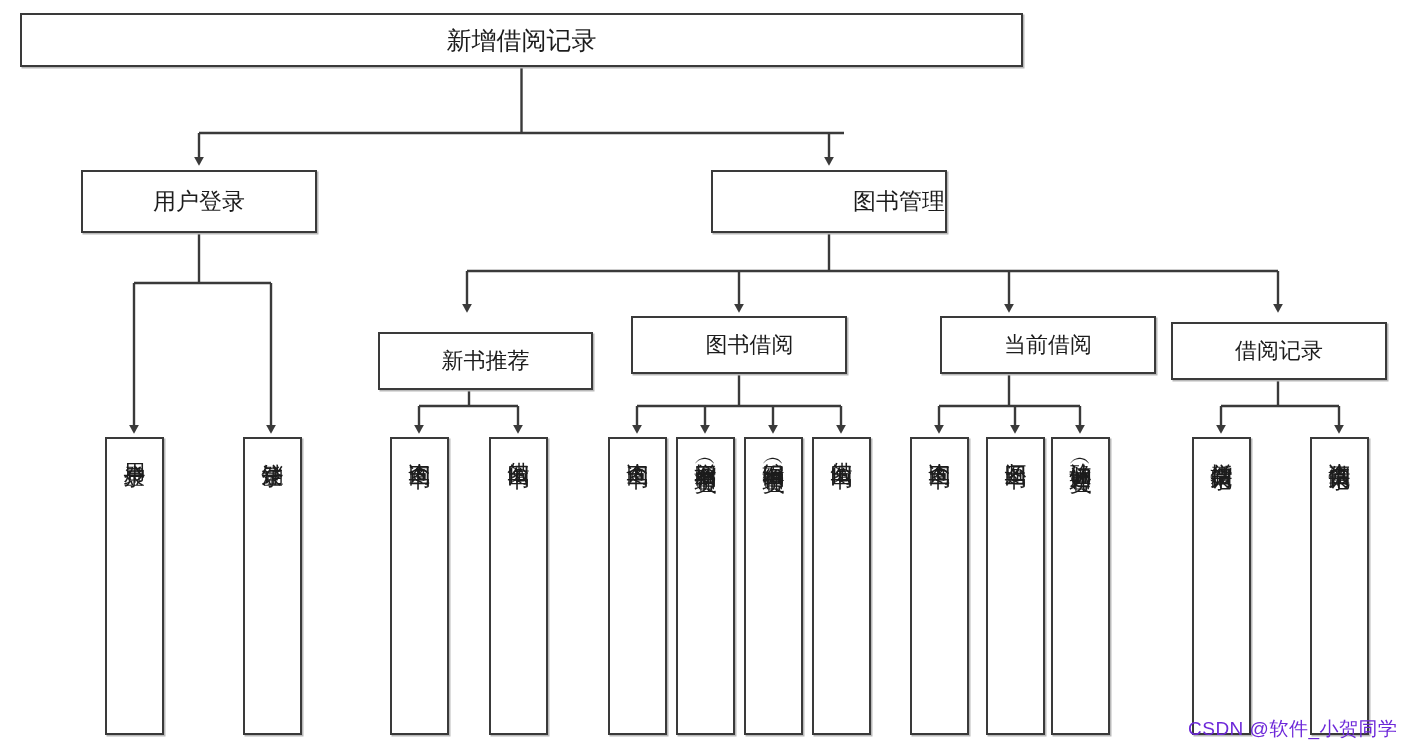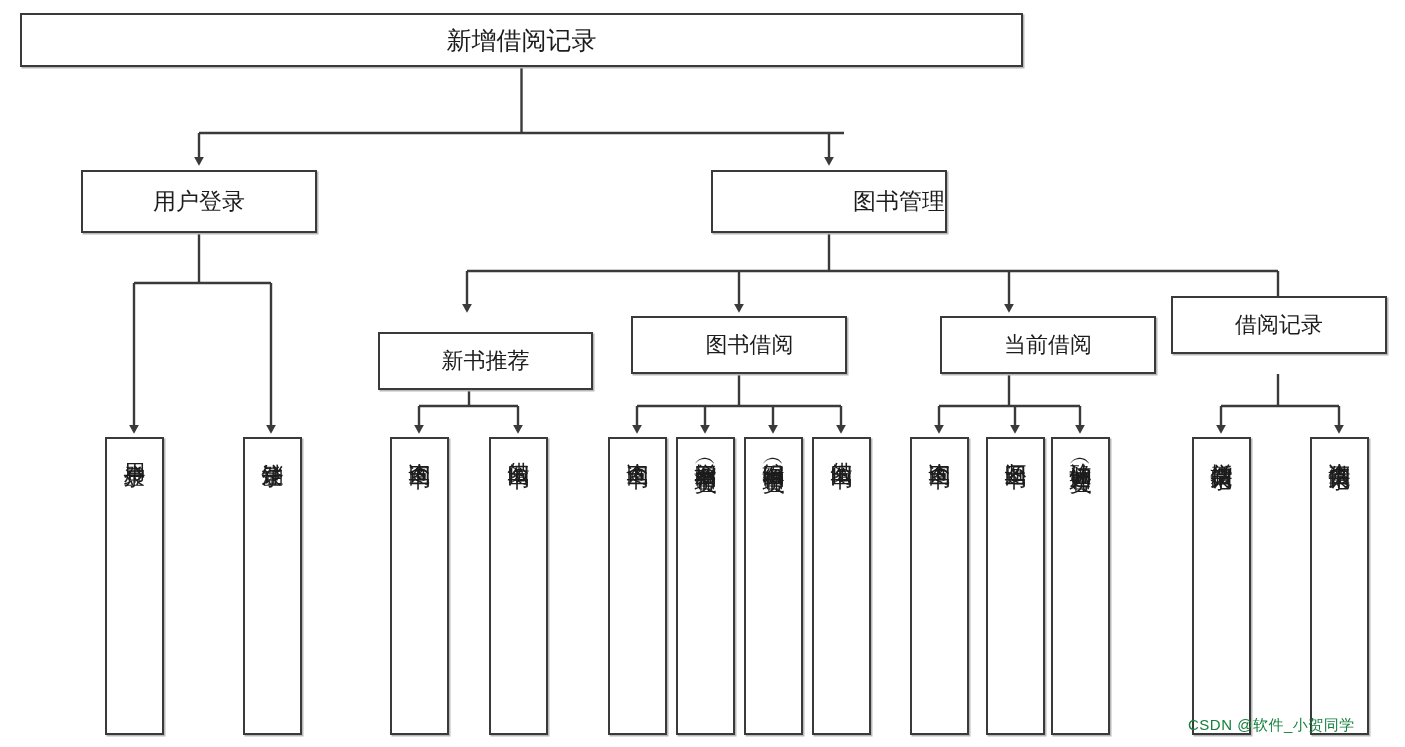--- a/index.html
+++ b/index.html
@@ -55,22 +55,22 @@
     left: 0;
     top: 0;
     width: 1405px;
     height: 747px;
     pointer-events: none;
   }
   .watermark {
     position: absolute;
     left: 1188px;
     top: 716px;
-    font-size: 15px;
-    color: #15803d;
+    font-size: 19px;
+    color: #6d28d9;
     white-space: nowrap;
     letter-spacing: 0.5px;
   }
 </style>
 </head>
 <body>
 
 <div id="canvas">
 
   <svg id="edges" viewBox="0 0 1405 747" xmlns="http://www.w3.org/2000/svg">
@@ -136,21 +136,21 @@
 
   <div class="node node-l2" style="left:362px; top:332px; width:215px; height:58px;margin-left:16px;">
     <span class="label">新书推荐</span>
   </div>
   <div class="node node-l2" style="left:631px; top:316px; width:216px; height:58px;padding-left:21px;">
     <span class="label">图书借阅</span>
   </div>
   <div class="node node-l2" style="left:901px; top:316px; width:216px; height:58px;margin-left:39px;">
     <span class="label">当前借阅</span>
   </div>
-  <div class="node node-l2" style="left:1171px; top:296px; width:216px; height:58px;">
+  <div class="node node-l2" style="left:1171px; top:322px; width:216px; height:58px;">
     <span class="label">借阅记录</span>
   </div>
 
   <div class="node node-leaf" style="left:105px; top:437px; width:59px; height:298px;">
     <span class="label">用户登录</span>
   </div>
   <div class="node node-leaf" style="left:243px; top:437px; width:59px; height:298px;">
     <span class="label">注销登录</span>
   </div>
   <div class="node node-leaf" style="left:390px; top:437px; width:59px; height:298px;">

